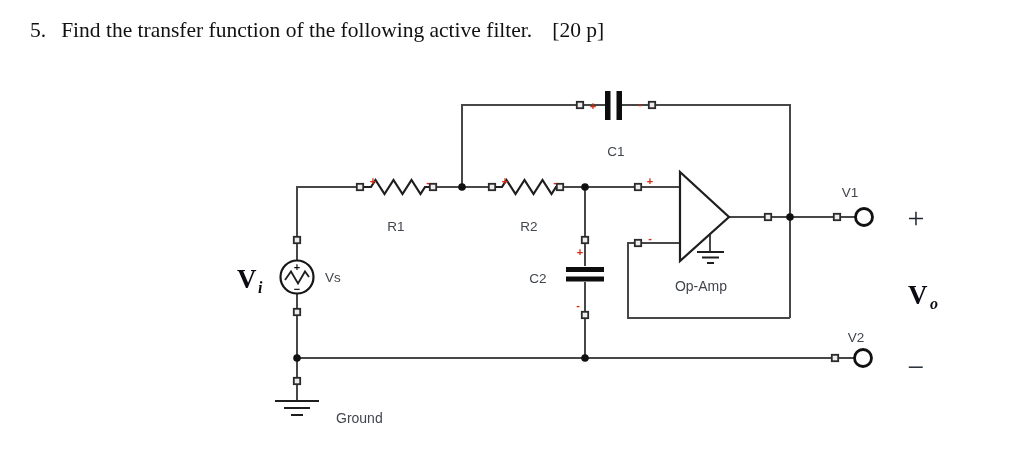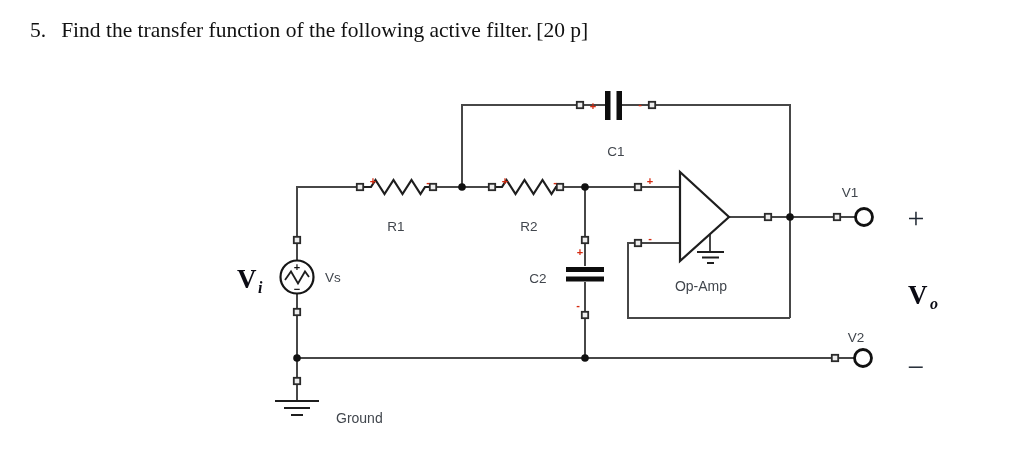--- a/index.html
+++ b/index.html
@@ -10,21 +10,21 @@
     overflow:hidden;
     font-family:"Liberation Sans",sans-serif;
   }
   .question{
     position:absolute;left:30px;top:18px;
     font-family:"Liberation Serif",serif;
     font-size:21.5px;color:#111111;
     white-space:nowrap;
   }
   .question .qnum{margin-right:15px;}
-  .question .qpts{margin-left:4px;}
+  .question .qpts{margin-left:20px;}
   svg.circuit{position:absolute;left:0;top:0;}
   .wire{stroke:#474747;stroke-width:2;fill:none;}
   .comp{stroke:#1e1e1e;stroke-width:2.2;fill:none;}
   .tri{stroke:#1e1e1e;stroke-width:2.2;fill:#ffffff;}
   .src{stroke:#161616;stroke-width:2.2;fill:#ffffff;}
   .plate{fill:#0d0d0d;stroke:none;}
   .pin{fill:#ededed;stroke:#2a2a2a;stroke-width:1.8;}
   .dot{fill:#111111;stroke:none;}
   .term{fill:#ffffff;stroke:#111111;stroke-width:2.8;}
   text.lbl{font-family:"Liberation Sans",sans-serif;font-size:13.5px;fill:#41464d;}

